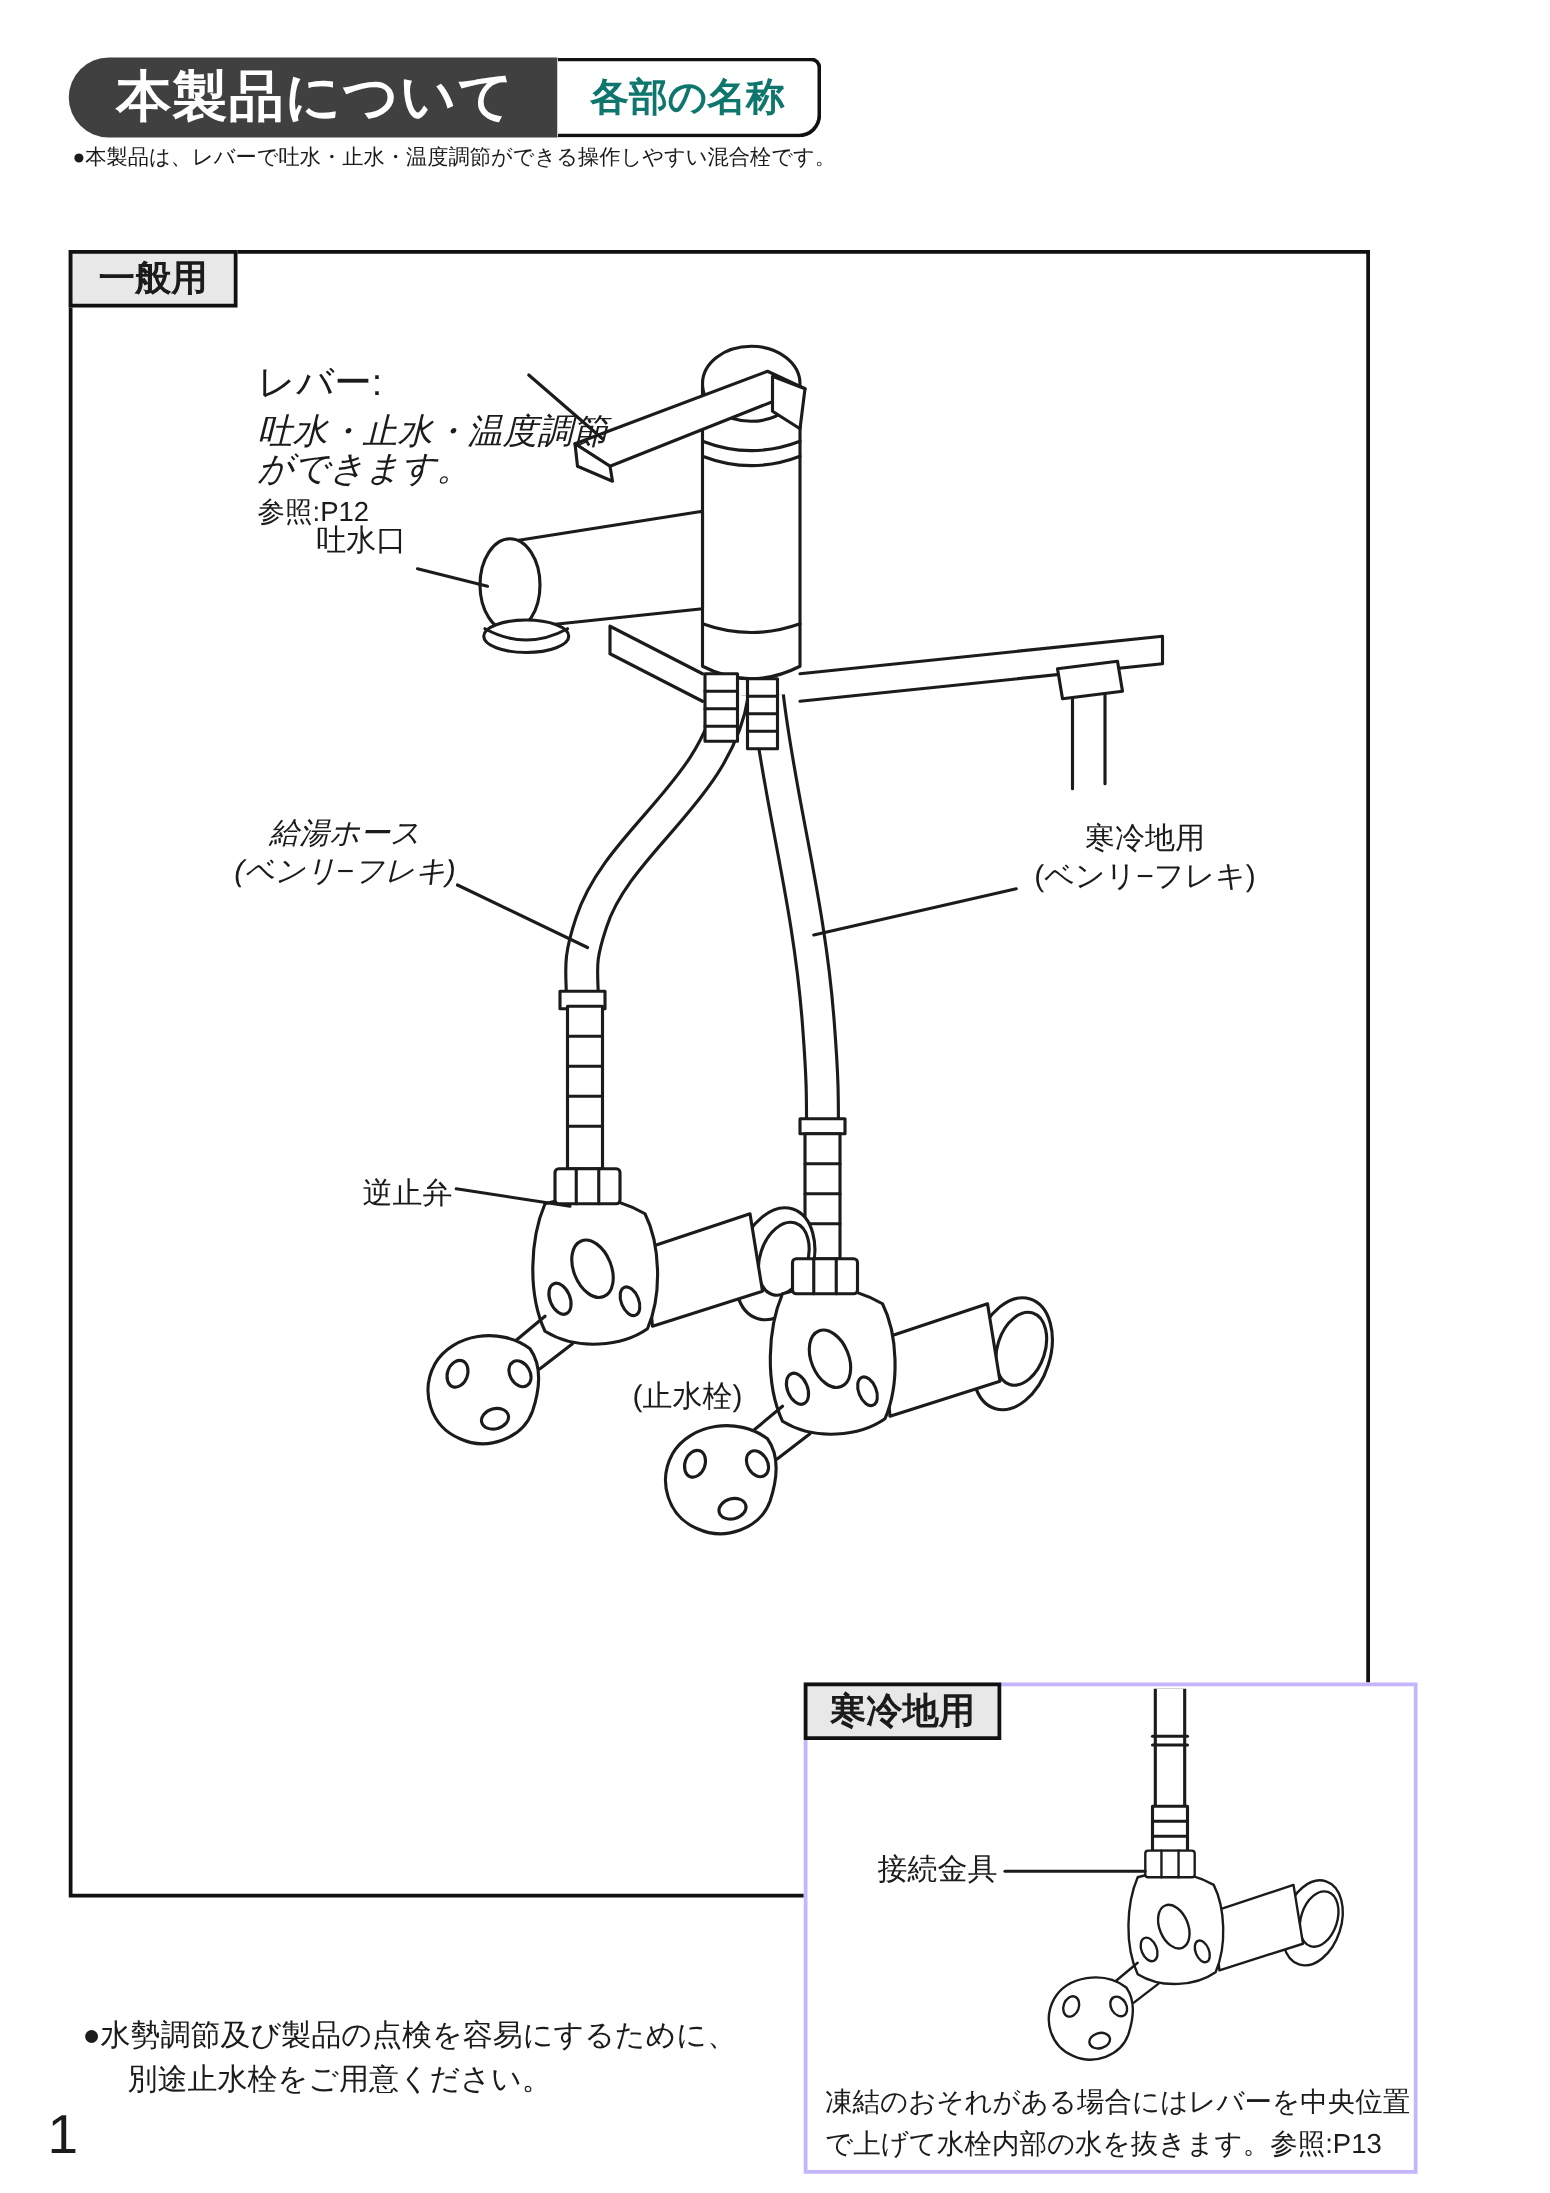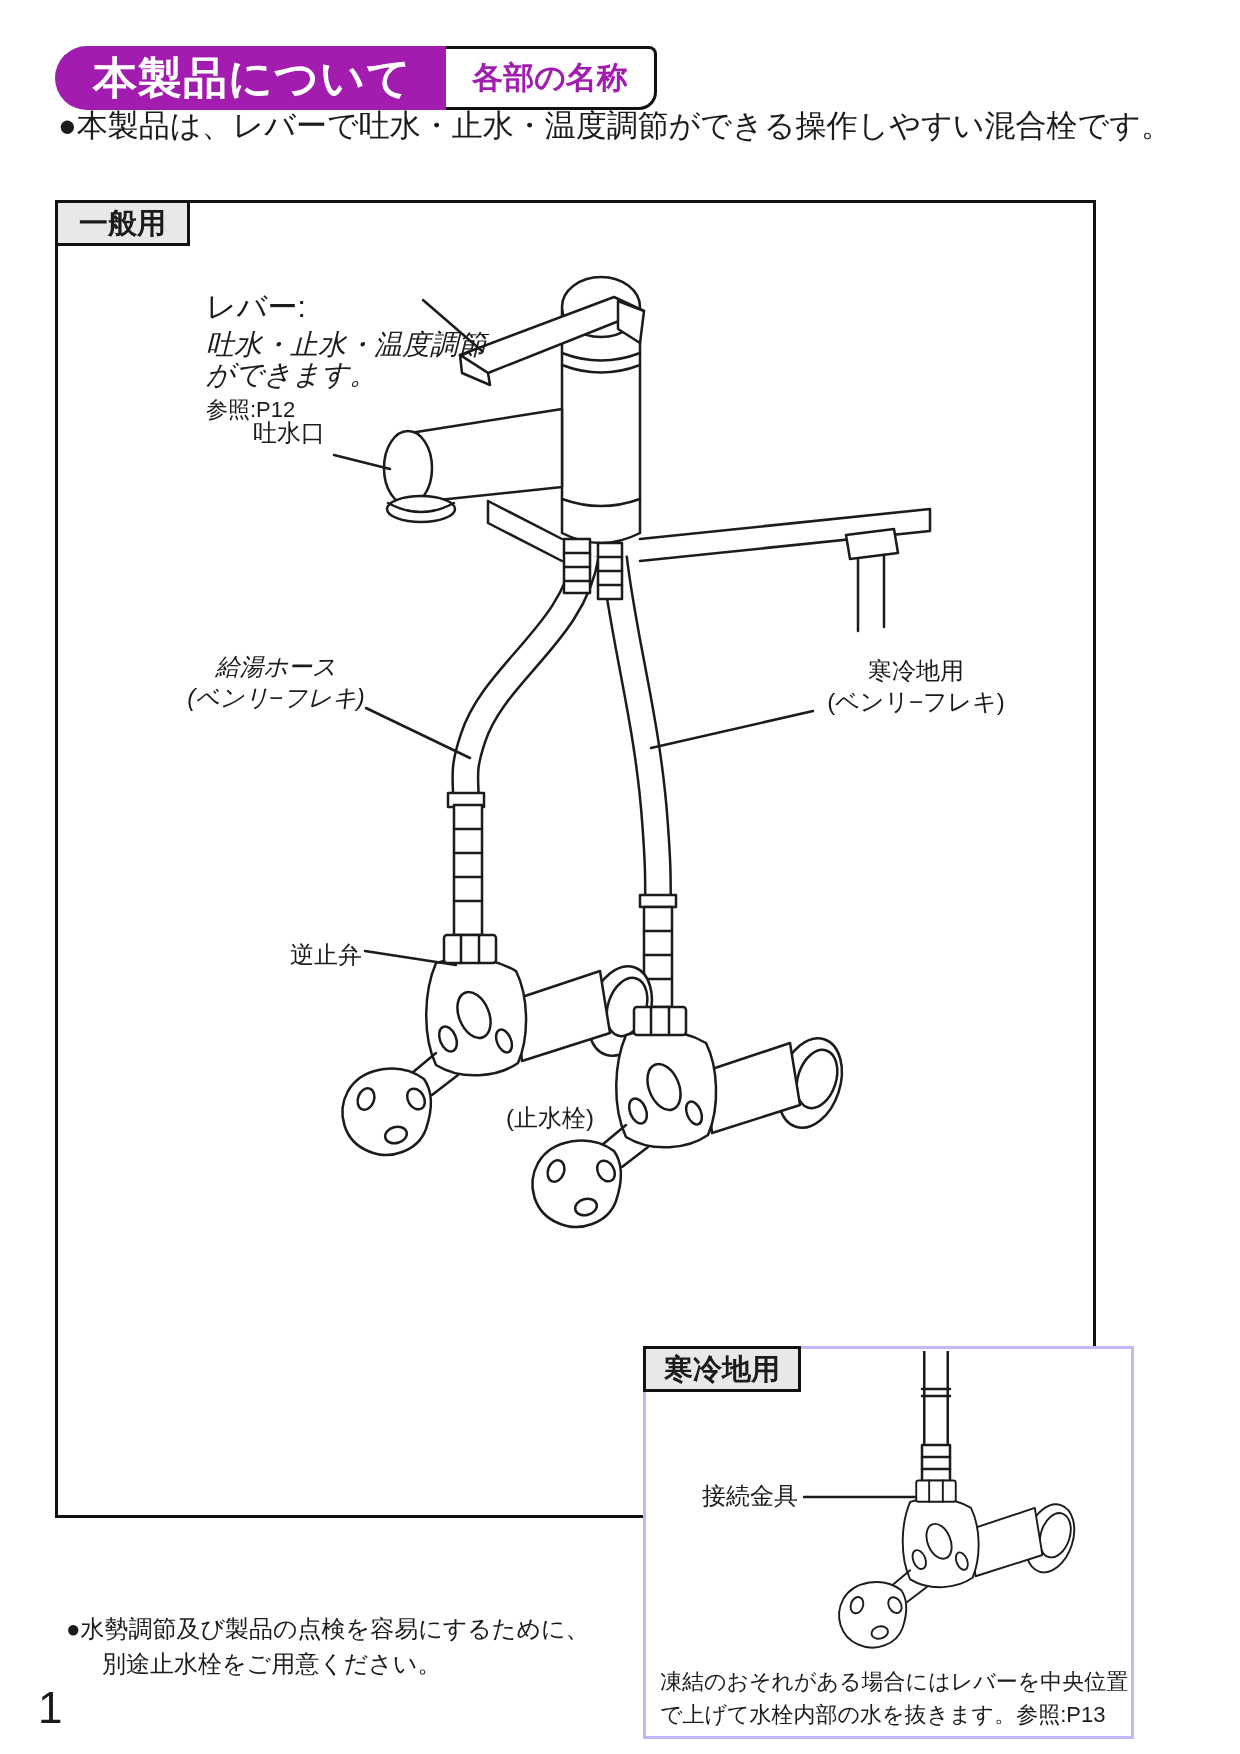--- a/index.html
+++ b/index.html
@@ -4,29 +4,29 @@
 <style>
   html,body{margin:0;padding:0;background:#fff;}
   .page{
     position:relative;width:1240px;height:1754px;background:#fff;overflow:hidden;
     font-family:"Liberation Sans","DejaVu Sans",sans-serif;color:#1b1b1b;
   }
   .abs{position:absolute;}
   
   .banner{position:absolute;left:55px;top:46px;display:flex;align-items:stretch;height:64px;}
   .banner-black{
-    background:#a21caf;color:#fff;font-size:44px;font-weight:bold;line-height:64px;
+    background:#404040;color:#fff;font-size:44px;font-weight:bold;line-height:64px;
     padding:0 34px 0 38px;border-radius:32px 0 0 32px;letter-spacing:1px;white-space:nowrap;
   }
   .banner-white{
-    background:#fff;color:#a21caf;font-size:31px;font-weight:bold;line-height:58px;
+    background:#fff;color:#0f766e;font-size:31px;font-weight:bold;line-height:58px;
     border:3px solid #111;border-left:none;padding:0 26px;border-radius:0 8px 18px 0;white-space:nowrap;
   }
   
-  .intro{position:absolute;left:58px;top:110px;font-size:31px;line-height:31px;white-space:nowrap;}
+  .intro{position:absolute;left:58px;top:110px;font-size:17px;line-height:31px;white-space:nowrap;}
   
   .mainbox{position:absolute;left:55px;top:200px;width:1041px;height:1318px;border:3px solid #111;box-sizing:border-box;}
   .tag{
     position:absolute;background:#e8e8e8;border:3px solid #111;box-sizing:border-box;
     font-size:29px;font-weight:bold;text-align:center;white-space:nowrap;
   }
   .tag-general{left:-3px;top:-3px;width:135px;height:46px;line-height:40px;}
   .coldbox{position:absolute;left:550px;top:1143px;width:491px;height:393px;border:3px solid #c4b5fd;box-sizing:border-box;background:#fff;margin-left:35px;}
   .tag-cold{left:-3px;top:-3px;width:158px;height:46px;line-height:40px;}
   

